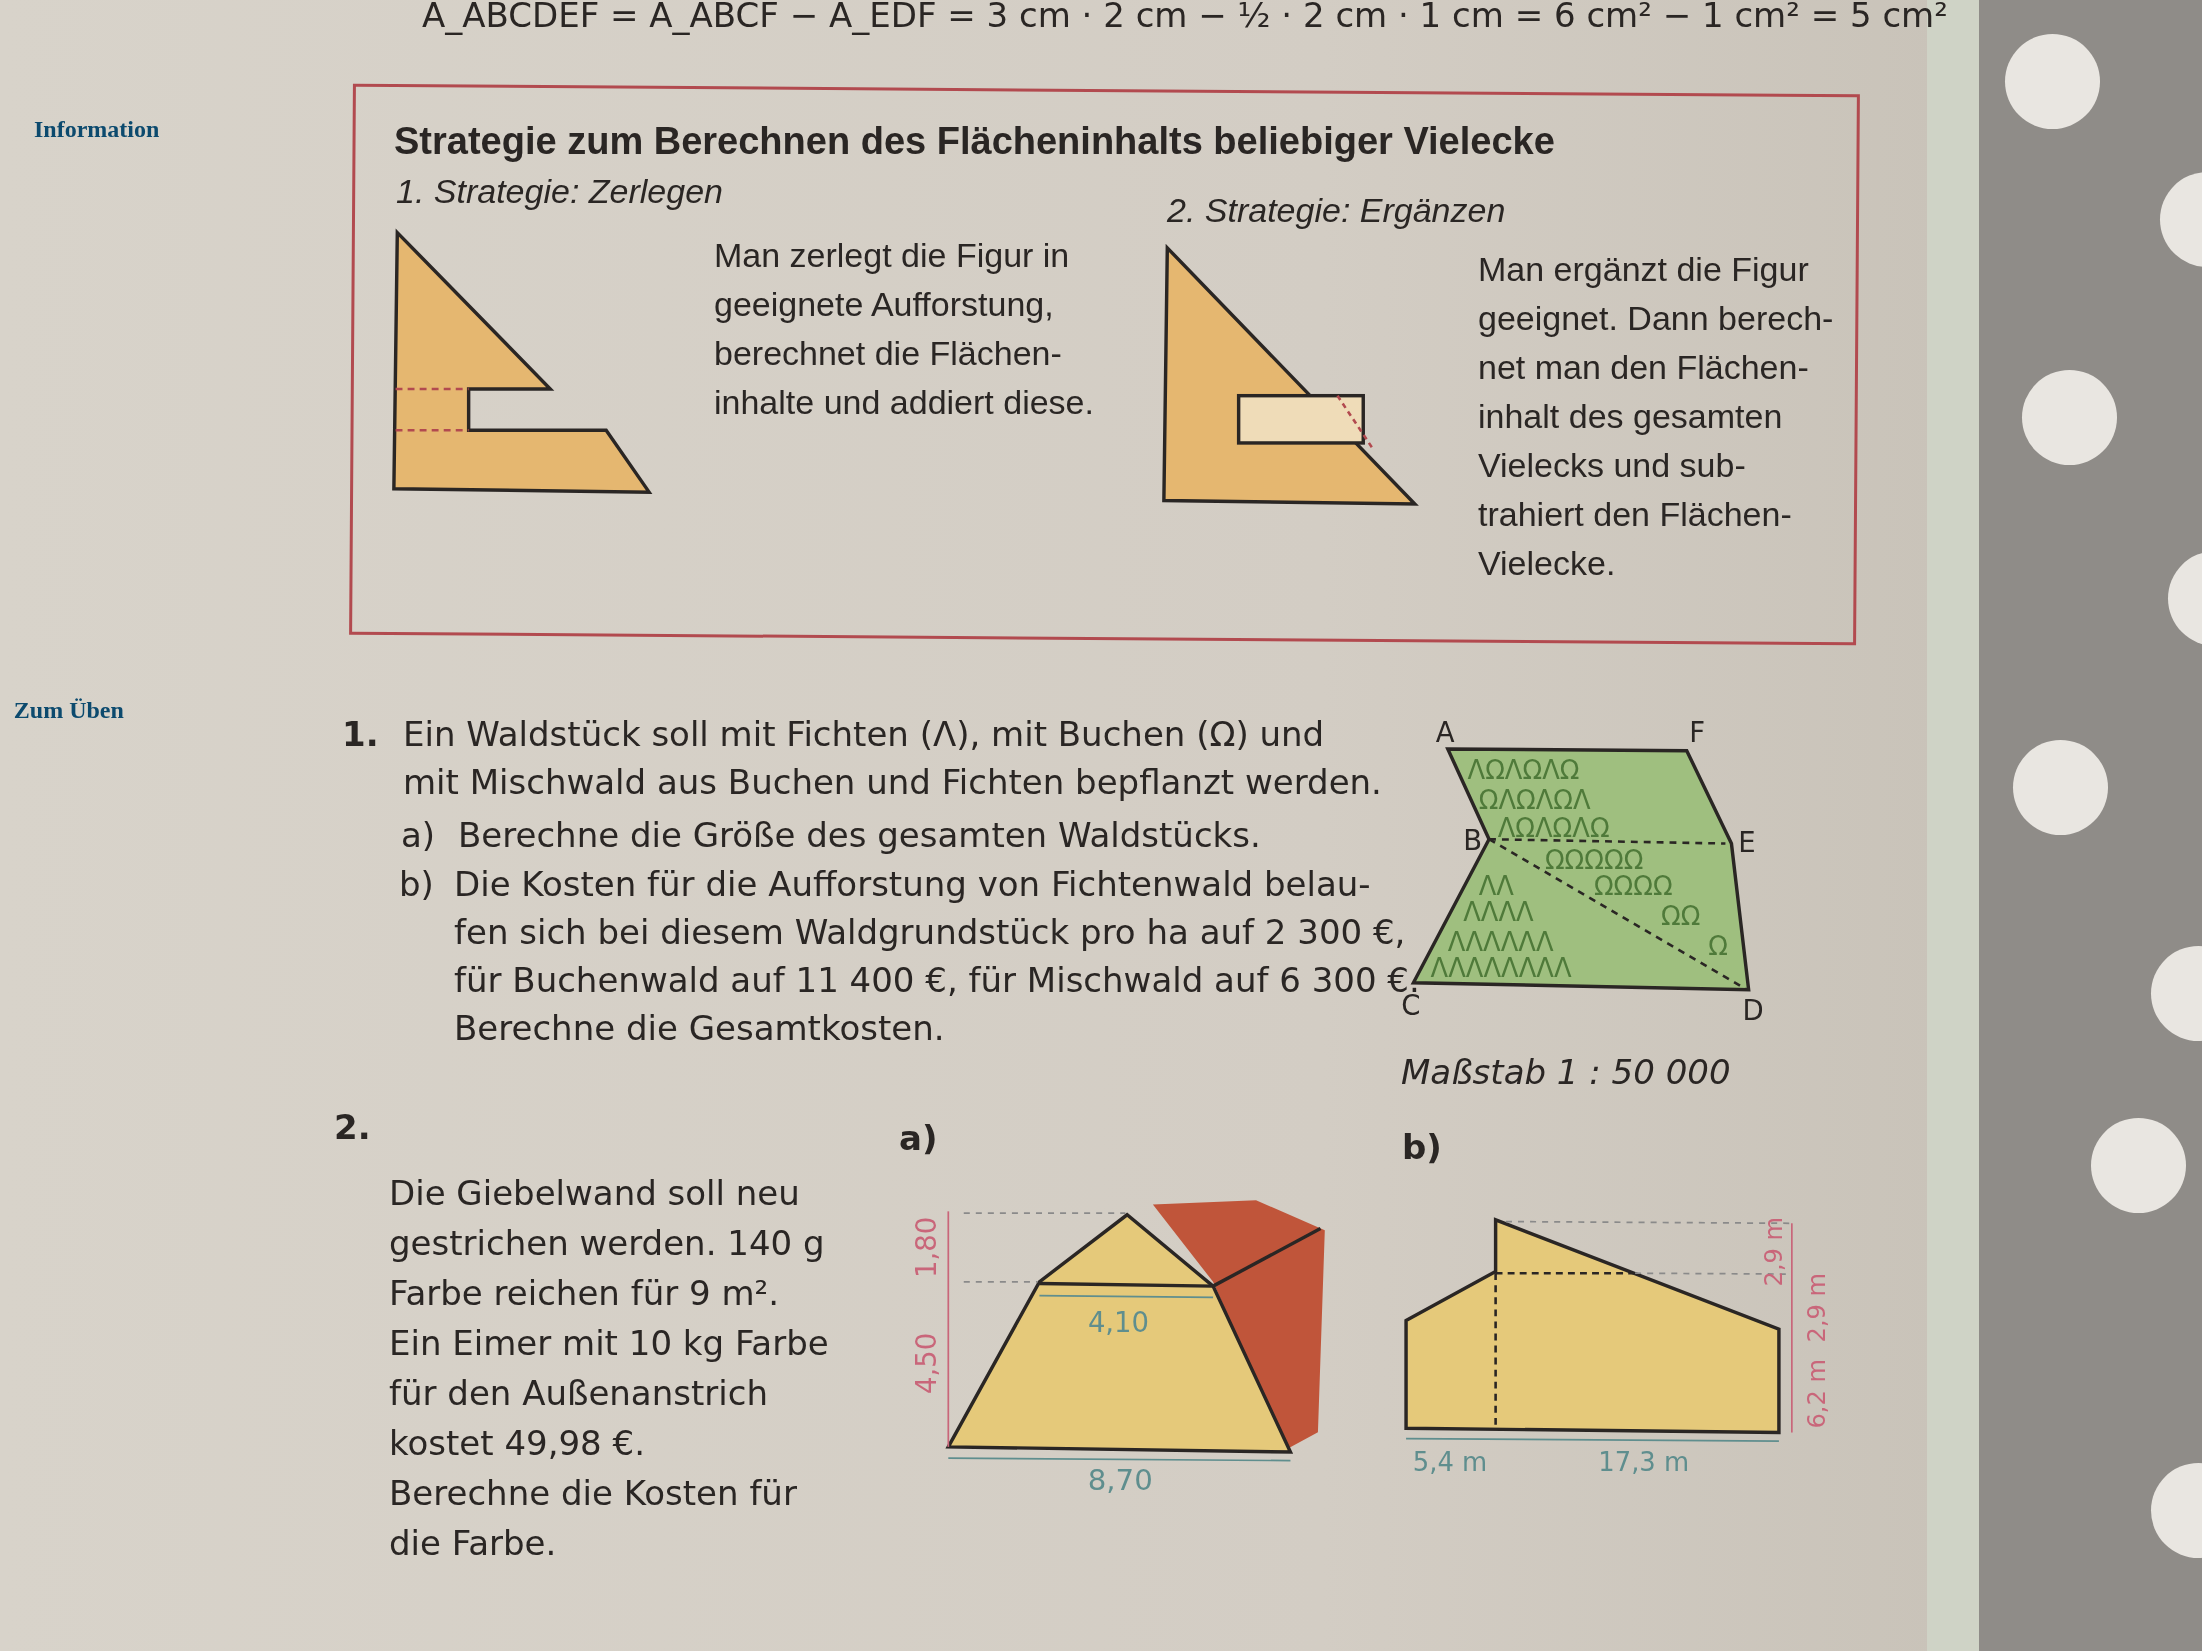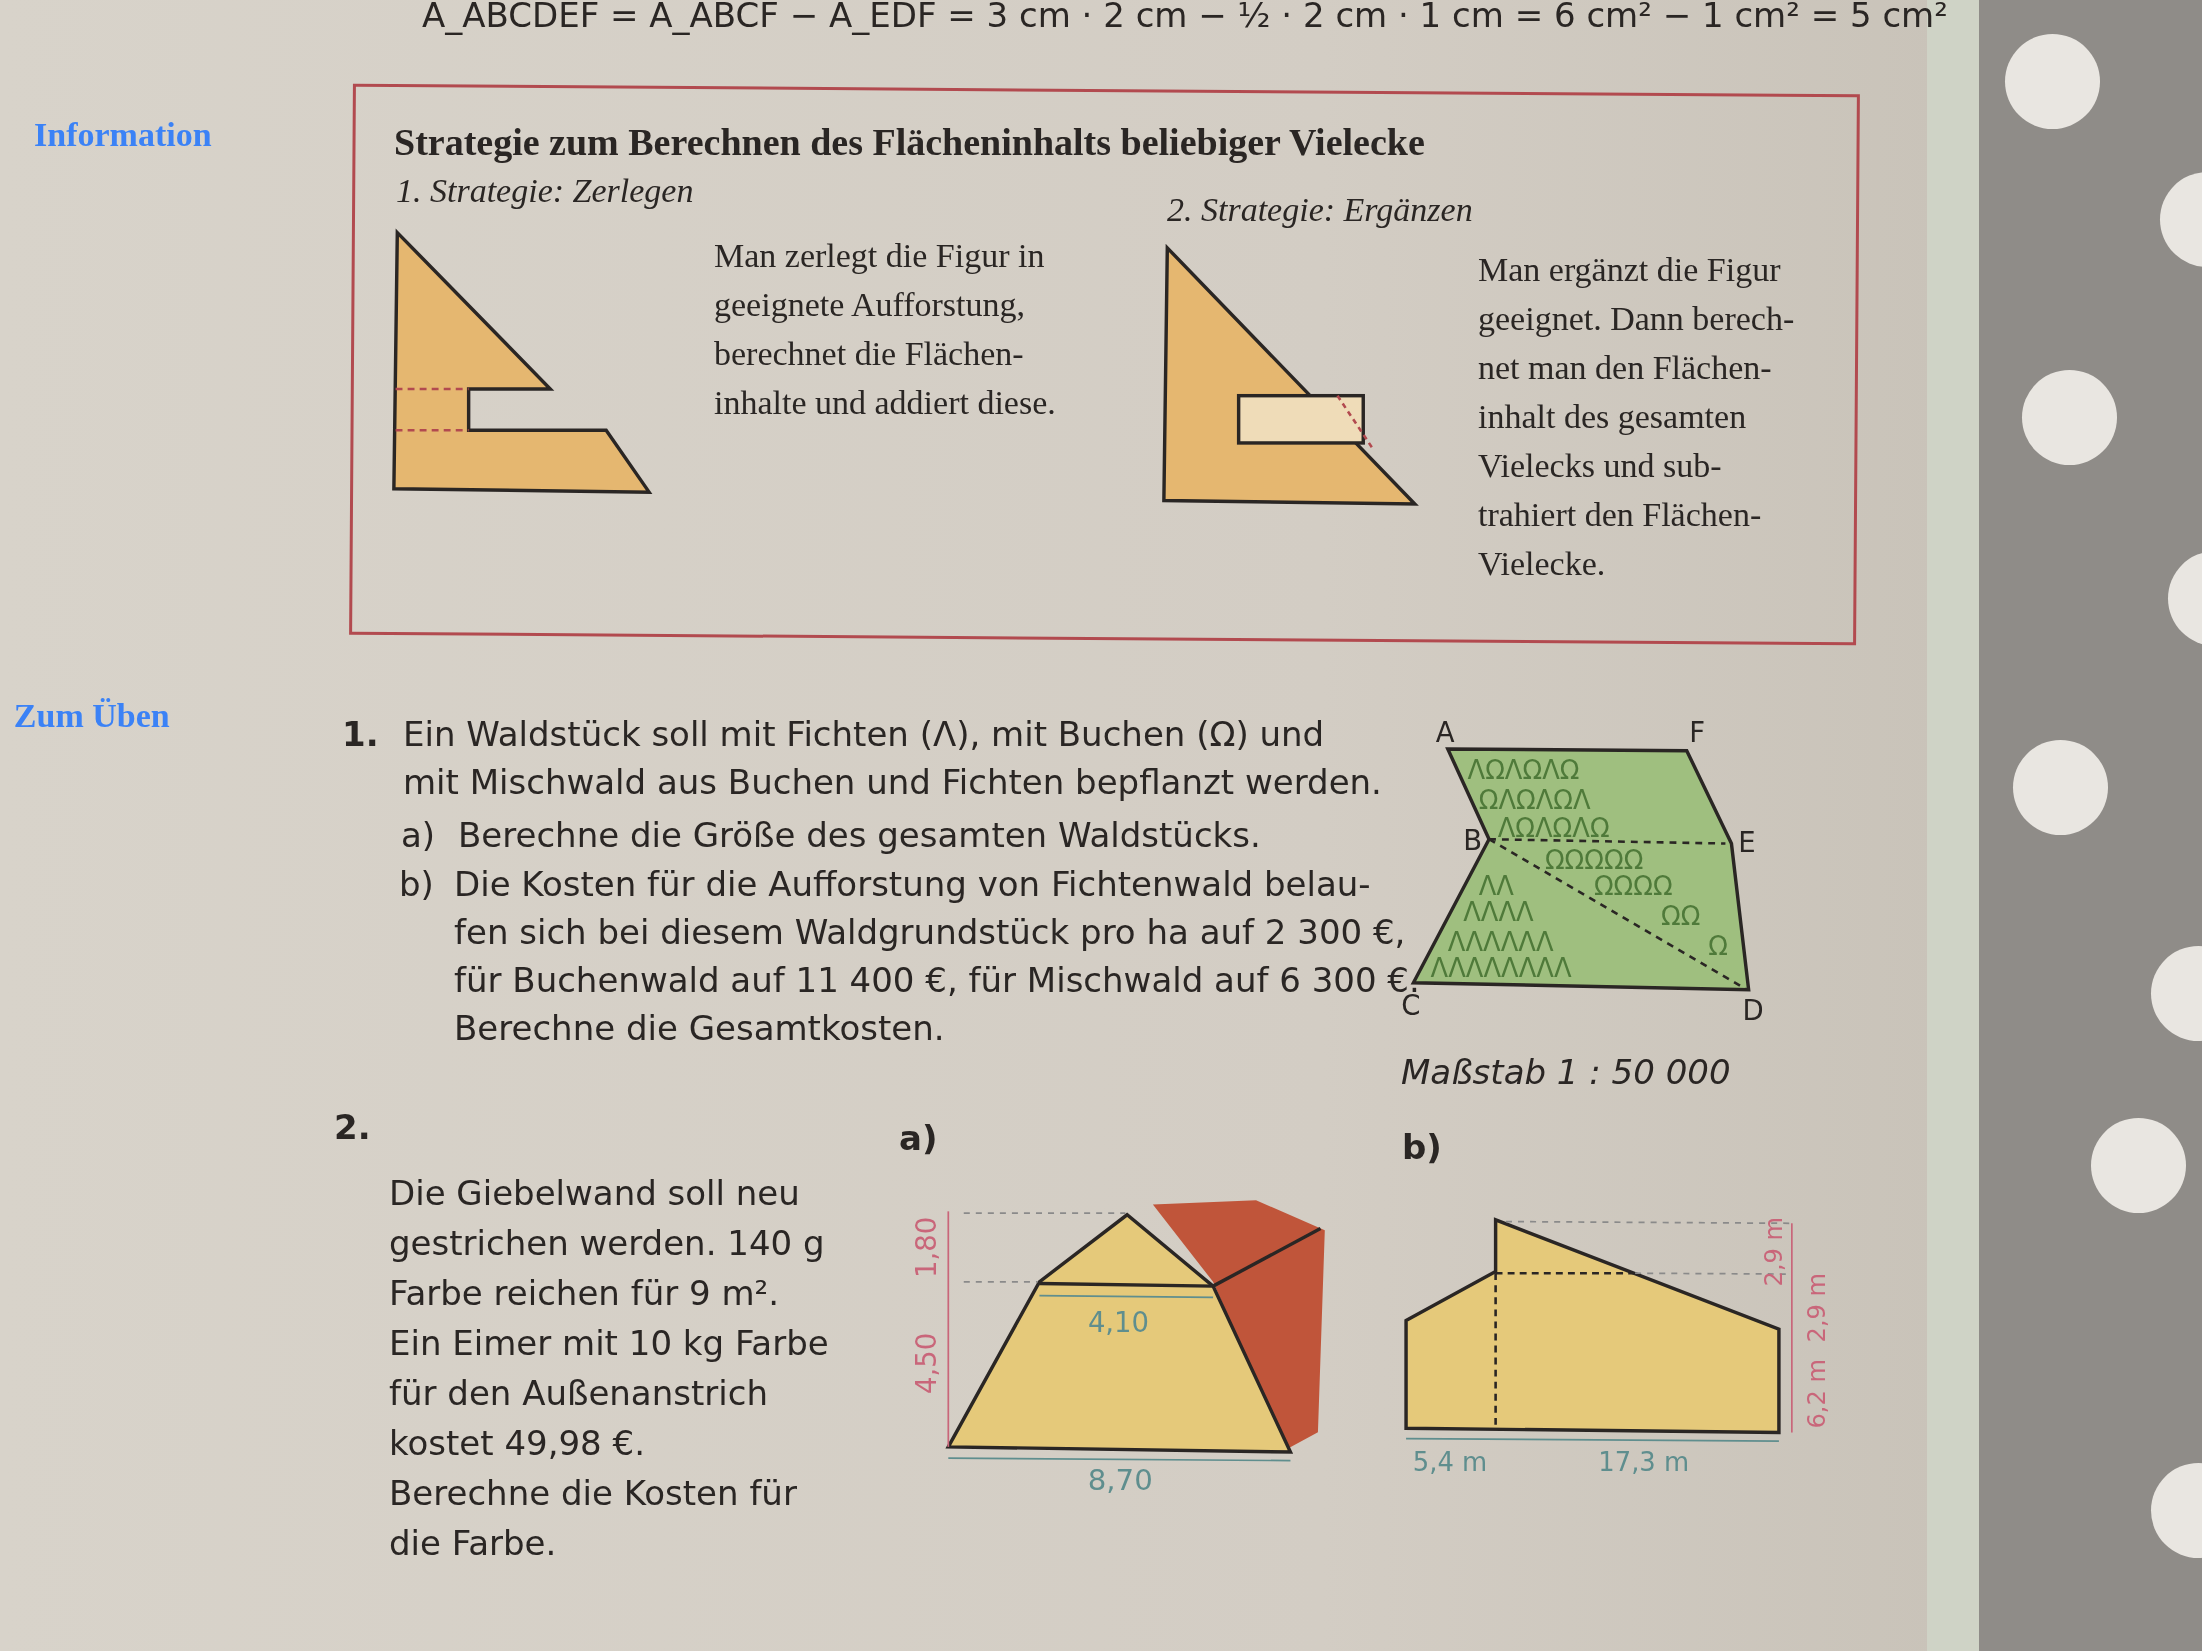--- a/index.html
+++ b/index.html
@@ -2,24 +2,24 @@
 <html style="font-size:13.8px"><head>
 <meta charset="utf-8">
 <style>
   html,body{margin:0;padding:0;}
   body{width:2203px;height:1652px;overflow:hidden;position:relative;
     background:linear-gradient(90deg,#d8d3ca 0%,#d3cdc4 60%,#c9c3b9 88%,#b9b4ad 100%);
     font-family:"DejaVu Sans",sans-serif;color:#2a2624;}
   .page-edge{position:absolute;left:1927px;top:0;width:52px;height:1652px;background:#cfd3c6;}
   .cloth{position:absolute;left:1979px;top:0;width:224px;height:1652px;background:#8f8c88;}
   .dot{position:absolute;width:95px;height:95px;border-radius:50%;background:#e9e6e1;}
-  .serif{font-family:Liberation Serif, serif;}
+  .serif{font-family:Liberation Sans, sans-serif;}
   .abs{position:absolute;}
   .formula{left:422px;top:-5.2px;font-size:34px;}
-  .margin-label{font-family:"Liberation Serif",serif;font-weight:bold;color:#3b82f6;font-size:34px;}
+  .margin-label{font-family:"Liberation Serif",serif;font-weight:bold;color:#0c4a6e;font-size:24px;}
   .infobox{left:351px;top:89px;width:1507px;height:551px;border:3.4px solid #b24a4f;box-sizing:border-box;transform:rotate(0.4deg);}
   .info-title{font-weight:bold;font-size:38px;left:394px;top:120px;}
   .strat{font-style:italic;font-size:34px;}
   .para{font-size:34px;line-height:49px;}
   .task{font-size:34px;line-height:48px;}
 </style>
 </head>
 <body>
 
 <div class="page-edge"></div>

